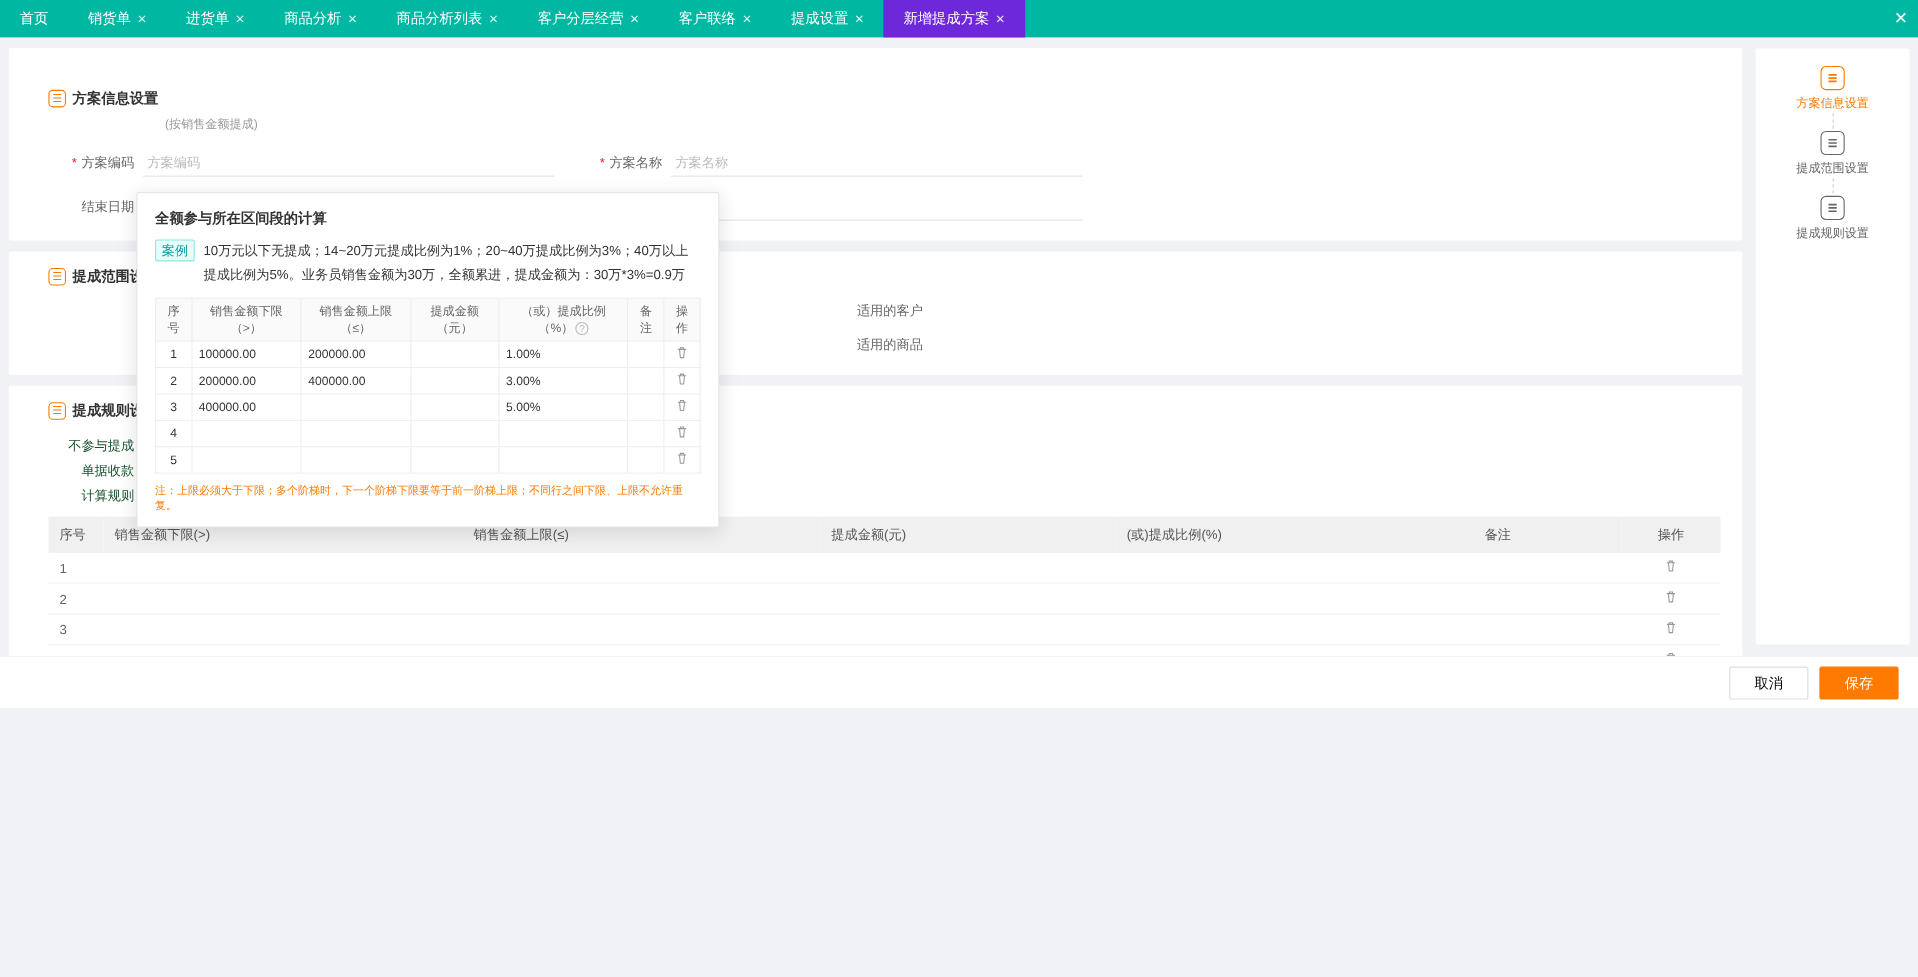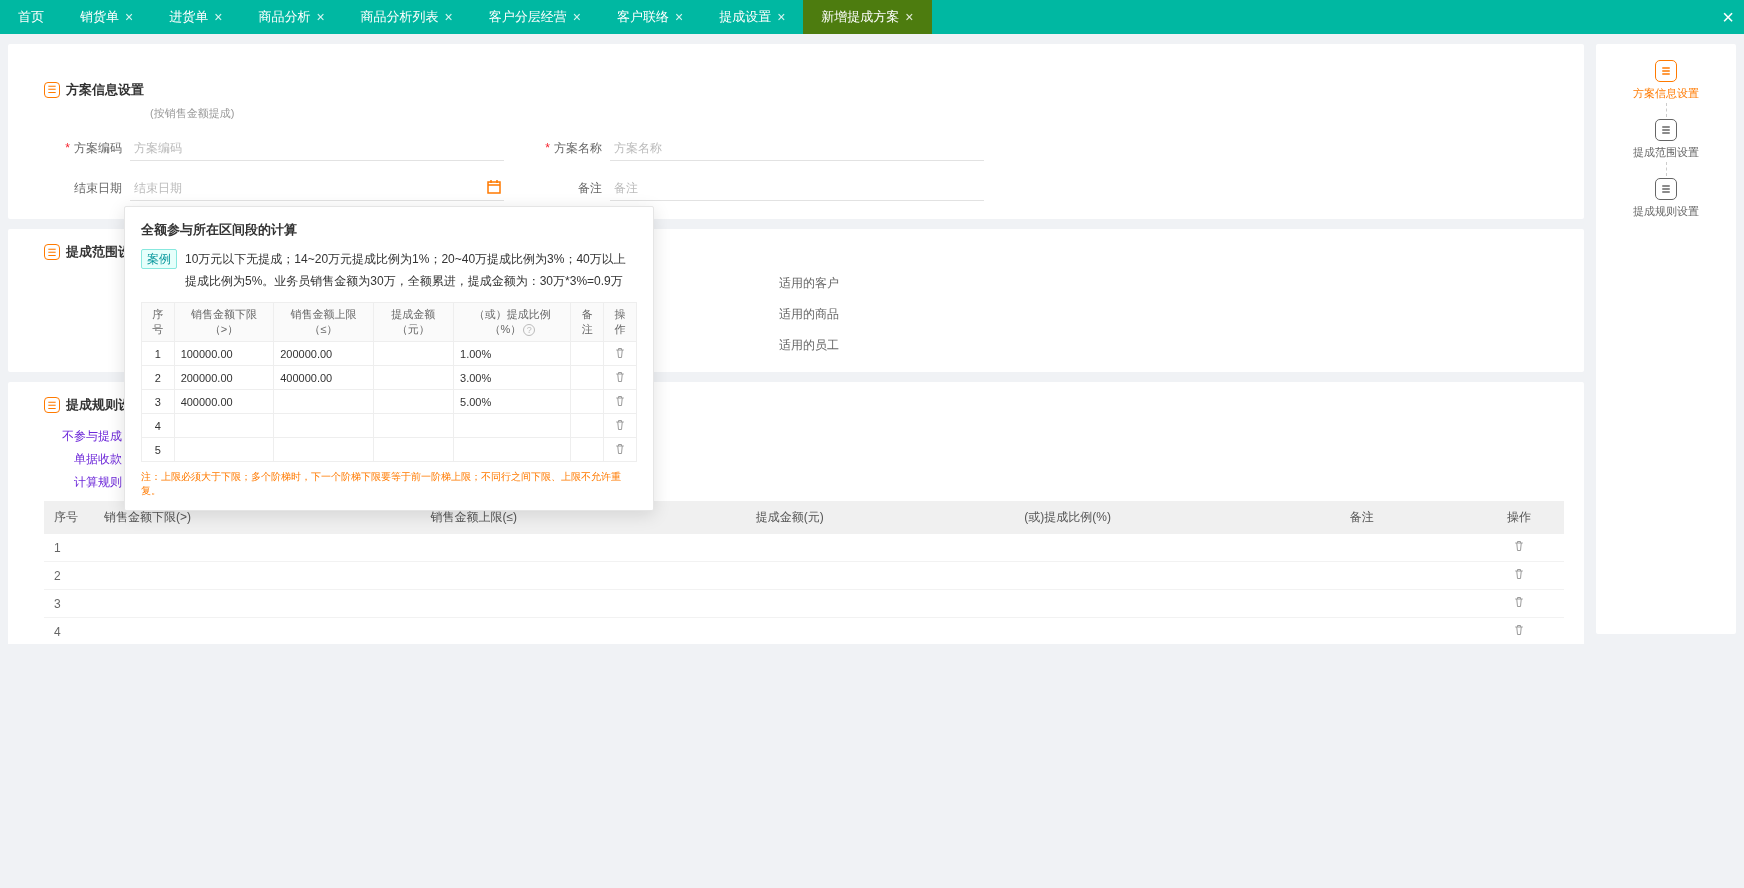--- a/index.html
+++ b/index.html
@@ -3,21 +3,21 @@
 <meta charset="utf-8">
 <style>
 * { box-sizing: border-box; margin: 0; padding: 0; }
 body { font-family: "Microsoft YaHei", Arial, sans-serif; font-size: 12px; background: #f0f2f5; color: #333; overflow: hidden; }
 
 .app { display: flex; flex-direction: column; height: 644px; width: 1744px; }
 
 
 .tabbar { display: flex; align-items: center; background: #00b8a2; height: 34px; color: #fff; position: relative; }
 .tab { padding: 0 18px; height: 34px; display: flex; align-items: center; gap: 6px; cursor: pointer; font-size: 13px; }
-.tab.active { background: #4d7c0f; }
+.tab.active { background: #6d28d9; }
 .tab-close { font-size: 14px; opacity: .85; }
 .tab-closer { position: absolute; right: 10px; top: 0; height: 34px; display: flex; align-items: center; font-size: 20px; cursor: pointer; }
 
 
 .body { flex: 1; display: flex; overflow: hidden; }
 .main { flex: 1; overflow-y: auto; padding: 10px 12px 10px 8px; }
 .aside { width: 140px; background: #fff; margin: 10px 8px 10px 0; border-radius: 2px; display: flex; flex-direction: column; align-items: center; padding-top: 16px; gap: 2px; }
 
 .aside-node { display: flex; flex-direction: column; align-items: center; gap: 4px; font-size: 11px; color: #666; cursor: pointer; }
 .aside-node.active { color: #ff7a00; }
@@ -36,21 +36,21 @@
 .form-row { display: flex; align-items: center; justify-content: center; }
 .form-label { width: 86px; text-align: right; padding-right: 8px; color: #666; position: relative; }
 .required::before { content: "*"; color: #f5222d; margin-right: 4px; }
 .form-field { flex: 1; position: relative; }
 .form-input { width: 100%; height: 26px; border: none; border-bottom: 1px solid #e2e2e2; font-size: 12px; padding: 0 22px 0 4px; outline: none; }
 .form-input::placeholder { color: #bbb; }
 .cal-icon { position: absolute; right: 2px; top: 4px; width: 16px; height: 16px; color: #ff7a00; }
 
 
 .opt-row { display: flex; align-items: center; gap: 8px; margin: 6px 0 6px 0; }
-.opt-label { width: 86px; text-align: right; padding-right: 8px; color: #6d28d9; }
+.opt-label { width: 86px; text-align: right; padding-right: 8px; color: #14532d; }
 .radio { display: flex; align-items: center; gap: 4px; margin-right: 18px; cursor: pointer; }
 .radio-dot { width: 13px; height: 13px; border: 1.5px solid #bbb; border-radius: 50%; display: inline-flex; align-items: center; justify-content: center; }
 .radio.sel .radio-dot { border-color: #ff7a00; }
 .radio.sel .radio-dot::after { content: ""; width: 7px; height: 7px; background: #ff7a00; border-radius: 50%; }
 
 
 .popover { position: absolute; left: 116px; top: -176px; width: 530px; background: #fff; border: 1px solid #e5e5e5; box-shadow: 0 4px 18px rgba(0,0,0,.12); padding: 14px 16px 12px; border-radius: 2px; z-index: 20; }
 .popover-title { font-size: 13px; font-weight: 600; margin-bottom: 10px; }
 .popover-ex { display: flex; gap: 8px; font-size: 12px; line-height: 1.8; margin-bottom: 10px; }
 .ex-tag { flex-shrink: 0; background: #e6fffb; border: 1px solid #87e8de; color: #08979c; border-radius: 2px; padding: 0 5px; height: 20px; line-height: 18px; }
@@ -159,23 +159,20 @@
         <div class="panel-head">
           <span class="panel-badge">☰</span>
           <span class="panel-title">提成范围设置</span>
         </div>
         <div style="display:flex;flex-direction:column;gap:14px;">
           <div class="form-row">
               <div class="form-label">适用的客户</div>
             </div>
           <div class="form-row">
               <div class="form-label">适用的商品</div>
-            </div>
-          <div class="form-row">
-              <div class="form-label">适用的员工</div>
             </div>
         </div>
       </div>
 
       <div class="panel" style="position:relative;">
         <div class="panel-head">
           <span class="panel-badge">☰</span>
           <span class="panel-title">提成规则设置</span>
         </div>
 
@@ -399,13 +396,17 @@
         <span class="aside-icon">
             <svg viewBox="0 0 16 16">
               <path d="M3 4h10M3 8h10M3 12h10"></path>
             </svg>
           </span>
         <span>提成规则设置</span>
       </div>
     </div>
   </div>
 
+  <div class="footer">
+    <button class="btn">取消</button>
+    <button class="btn primary">保存</button>
+  </div>
 </div>
 
 </body></html>

